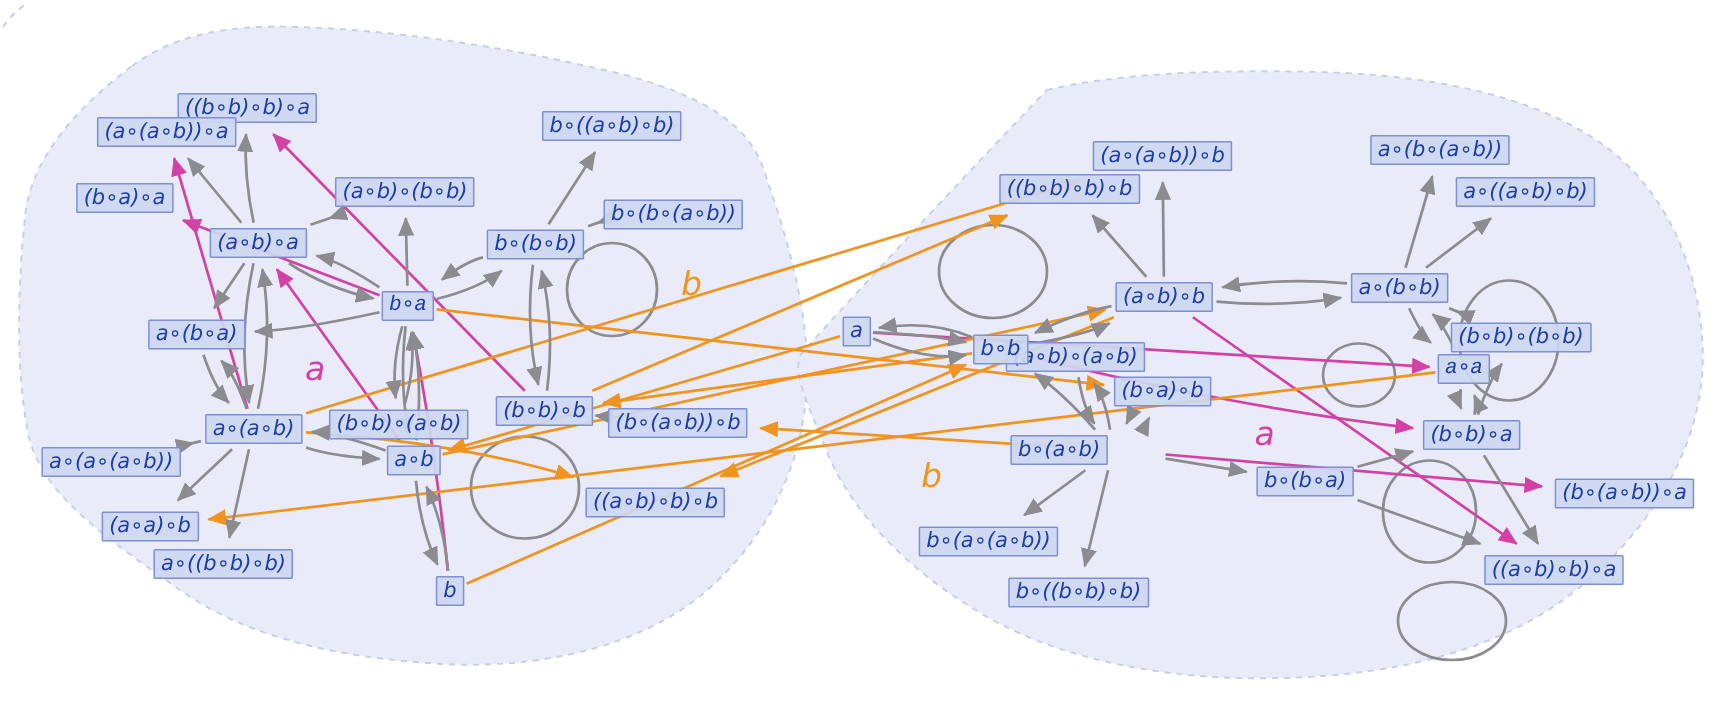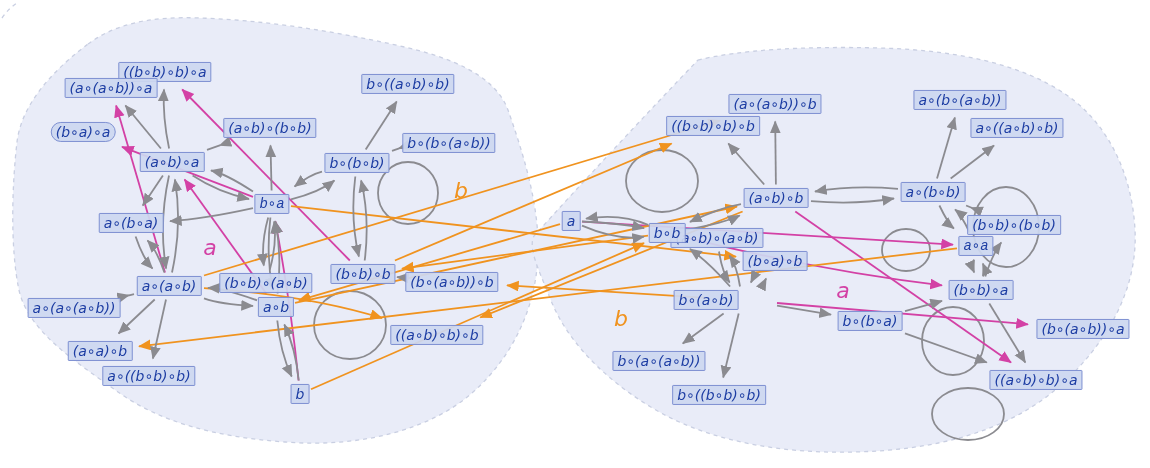--- a/index.html
+++ b/index.html
@@ -129,21 +129,21 @@
         <path d="M 730.1,286.5 Q 708.5,262.0 690.0,249.1" class="edge" stroke="#8b8b90" marker-end="url(#arrow-gray)"></path>
         <path d="M 756.8,274.5 Q 753.9,276.6 750.9,282.5" class="edge" stroke="#8b8b90" marker-end="url(#arrow-gray)"></path>
         <path d="M 760.2,286.5 Q 763.1,284.4 766.1,278.5" class="edge" stroke="#8b8b90" marker-end="url(#arrow-gray)"></path>
         <path d="M 905.0,333.4 Q 953.0,350.5 986.8,362.5" class="edge" stroke="#8b8b90" marker-end="url(#arrow-gray)"></path>
       </g>
   </svg>
 
   <div id="nodes">
       <div class="node" style="left: 165px; top: 72px;">((b∘b)∘b)∘a</div>
       <div class="node" style="left: 111px; top: 88px;">(a∘(a∘b))∘a</div>
-      <div class="node" style="left: 83px; top: 132px; border-radius: 10px;">(b∘a)∘a</div>
+      <div class="node" style="left: 83px; top: 132px;">(b∘a)∘a</div>
       <div class="node" style="left: 270px; top: 128px;">(a∘b)∘(b∘b)</div>
       <div class="node" style="left: 172px; top: 162px;">(a∘b)∘a</div>
       <div class="node" style="left: 408px; top: 84px;">b∘((a∘b)∘b)</div>
       <div class="node" style="left: 449px; top: 131px; margin-top: 12px;">b∘(b∘(a∘b))</div>
       <div class="node" style="left: 357px; top: 163px;">b∘(b∘b)</div>
       <div class="node" style="left: 272px; top: 204px; font-family: Liberation Mono, monospace;">b∘a</div>
       <div class="node" style="left: 131px; top: 223px;">a∘(b∘a)</div>
       <div class="node" style="left: 169px; top: 286px;">a∘(a∘b)</div>
       <div class="node" style="left: 266px; top: 283px;">(b∘b)∘(a∘b)</div>
       <div class="node" style="left: 363px; top: 274px;">(b∘b)∘b</div>

